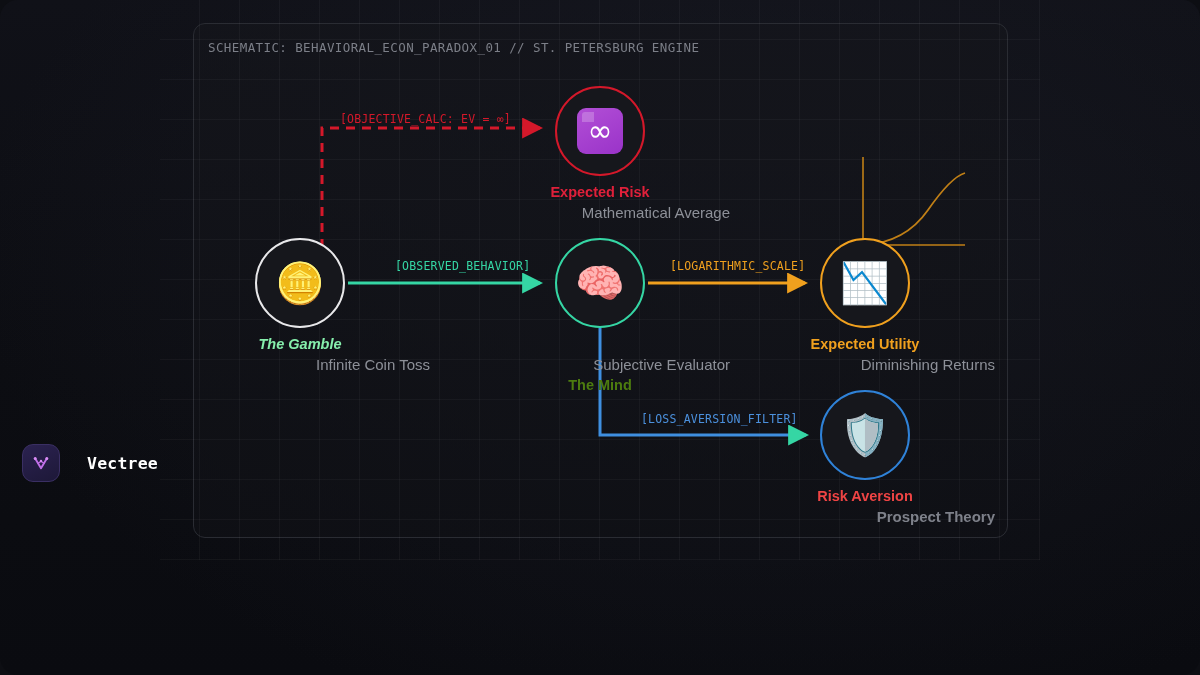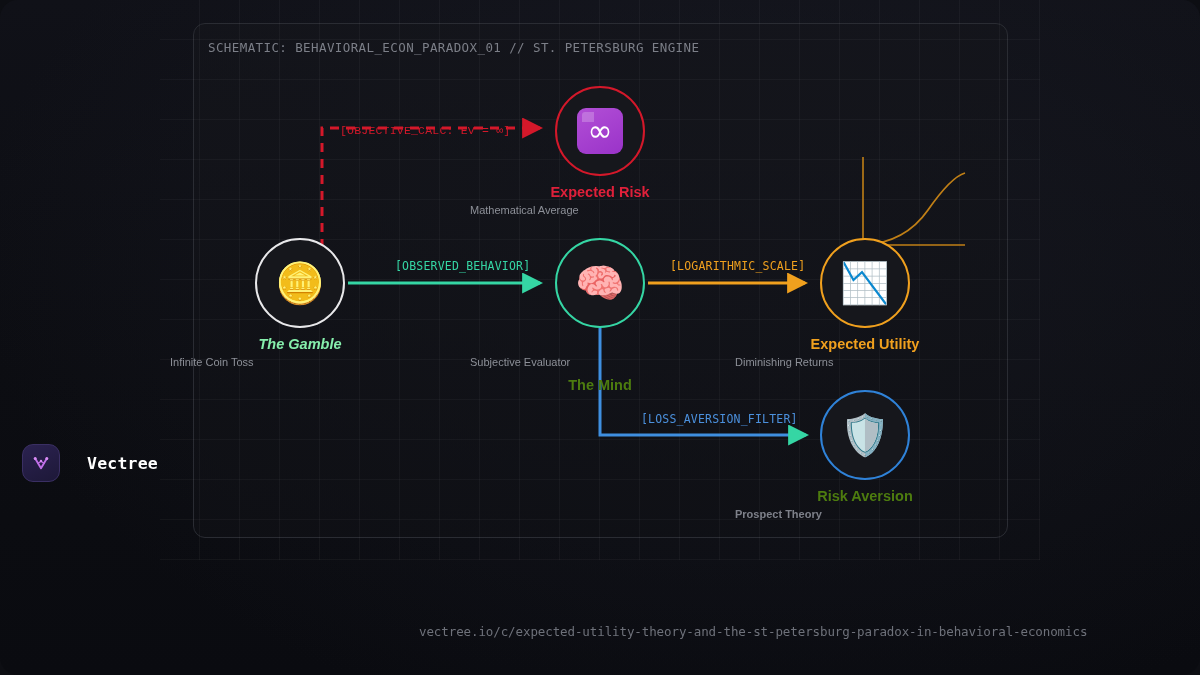--- a/index.html
+++ b/index.html
@@ -86,22 +86,22 @@
     width: 260px;
     text-align: center;
     font-size: 14.5px;
     font-weight: bold;
     white-space: nowrap;
   }
   .node .sub {
     position: absolute;
     left: -130px; top: 73px;
     width: 260px;
-    text-align: left;
-    font-size: 11px;
+    text-align: right;
+    font-size: 15px;
     color: #8d9098;
     white-space: nowrap;
   }
 
   
   .tile-infinity {
     width: 46px; height: 46px;
     border-radius: 9px;
     background: linear-gradient(150deg, #b24fd6 0%, #9a33c9 100%);
     display: flex; align-items: center; justify-content: center;
@@ -207,21 +207,21 @@
 
     <path d="M 600 328 L 600 435 L 806 435" fill="none" stroke="#3f8fe0" stroke-width="3" marker-end="url(#ah-tealblue)"></path>
 
     <g>
       <path d="M 863 157 L 863 245" fill="none" stroke="#c07f16" stroke-width="1.6"></path>
       <path d="M 863 245 L 965 245" fill="none" stroke="#c07f16" stroke-width="1.6"></path>
       <path d="M 863 245 Q 905 243 928 210 T 965 173" fill="none" stroke="#c07f16" stroke-width="1.8"></path>
     </g>
   </svg>
 
-  <div class="elabel" style="left:340px; top:124px; color:#d4182a;font-family:Liberation Mono, monospace;">[OBJECTIVE_CALC: EV = ∞]</div>
+  <div class="elabel" style="left:340px; top:112px; color:#d4182a;">[OBJECTIVE_CALC: EV = ∞]</div>
 
   <div class="elabel" style="left:395px; top:259px; color:#35d6a4;">[OBSERVED_BEHAVIOR]</div>
 
   <div class="elabel" style="left:670px; top:259px; color:#f0a01e;">[LOGARITHMIC_SCALE]</div>
 
   <div class="elabel" style="left:641px; top:412px; color:#4b90dd;">[LOSS_AVERSION_FILTER]</div>
 
   <div class="node" style="left:600px; top:131px;">
     <div class="ring" style="border:2.5px solid #d4182a;">
       <div class="tile-infinity">
@@ -253,33 +253,32 @@
       <span>📉</span>
     </div>
     <div class="label" style="color:#f0a01e;">Expected Utility</div>
     <div class="sub">Diminishing Returns</div>
   </div>
 
   <div class="node" style="left:865px; top:435px;">
     <div class="ring" style="border:2.5px solid #2f82d8;">
       <span>🛡️</span>
     </div>
-    <div class="label" style="color:#4d7c0f;text-align:center;">Risk Aversion</div>
+    <div class="label" style="color:#ef4444;text-align:center;">Risk Aversion</div>
     <div class="sub" style="color:#7e818a;font-weight:bold;">Prospect Theory</div>
   </div>
 
   <div class="brand">
     <div class="brand-logo">
       <svg width="22" height="22" viewBox="0 0 22 22">
         <path d="M5.2 6.5 L11 16.2 L16.8 6.5" fill="none" stroke="#c06fe8" stroke-width="1.9" stroke-linecap="round" stroke-linejoin="round"></path>
         <path d="M8.1 11.3 L11 9.2 L13.9 11.3" fill="none" stroke="#c06fe8" stroke-width="1.4" stroke-linecap="round" stroke-linejoin="round"></path>
         <circle cx="5.2" cy="6.5" r="1.5" fill="#d98cf5"></circle>
         <circle cx="16.8" cy="6.5" r="1.5" fill="#d98cf5"></circle>
         <circle cx="11" cy="9.0" r="1.2" fill="#d98cf5"></circle>
       </svg>
     </div>
     <div class="brand-name">Vectree</div>
   </div>
 
 
-  <div class="url">vectree.io/c/expected-utility-theory-and-the-st-petersburg-paradox-in-behavioral-economics</div>
 
 </div>
 
 </body></html>

